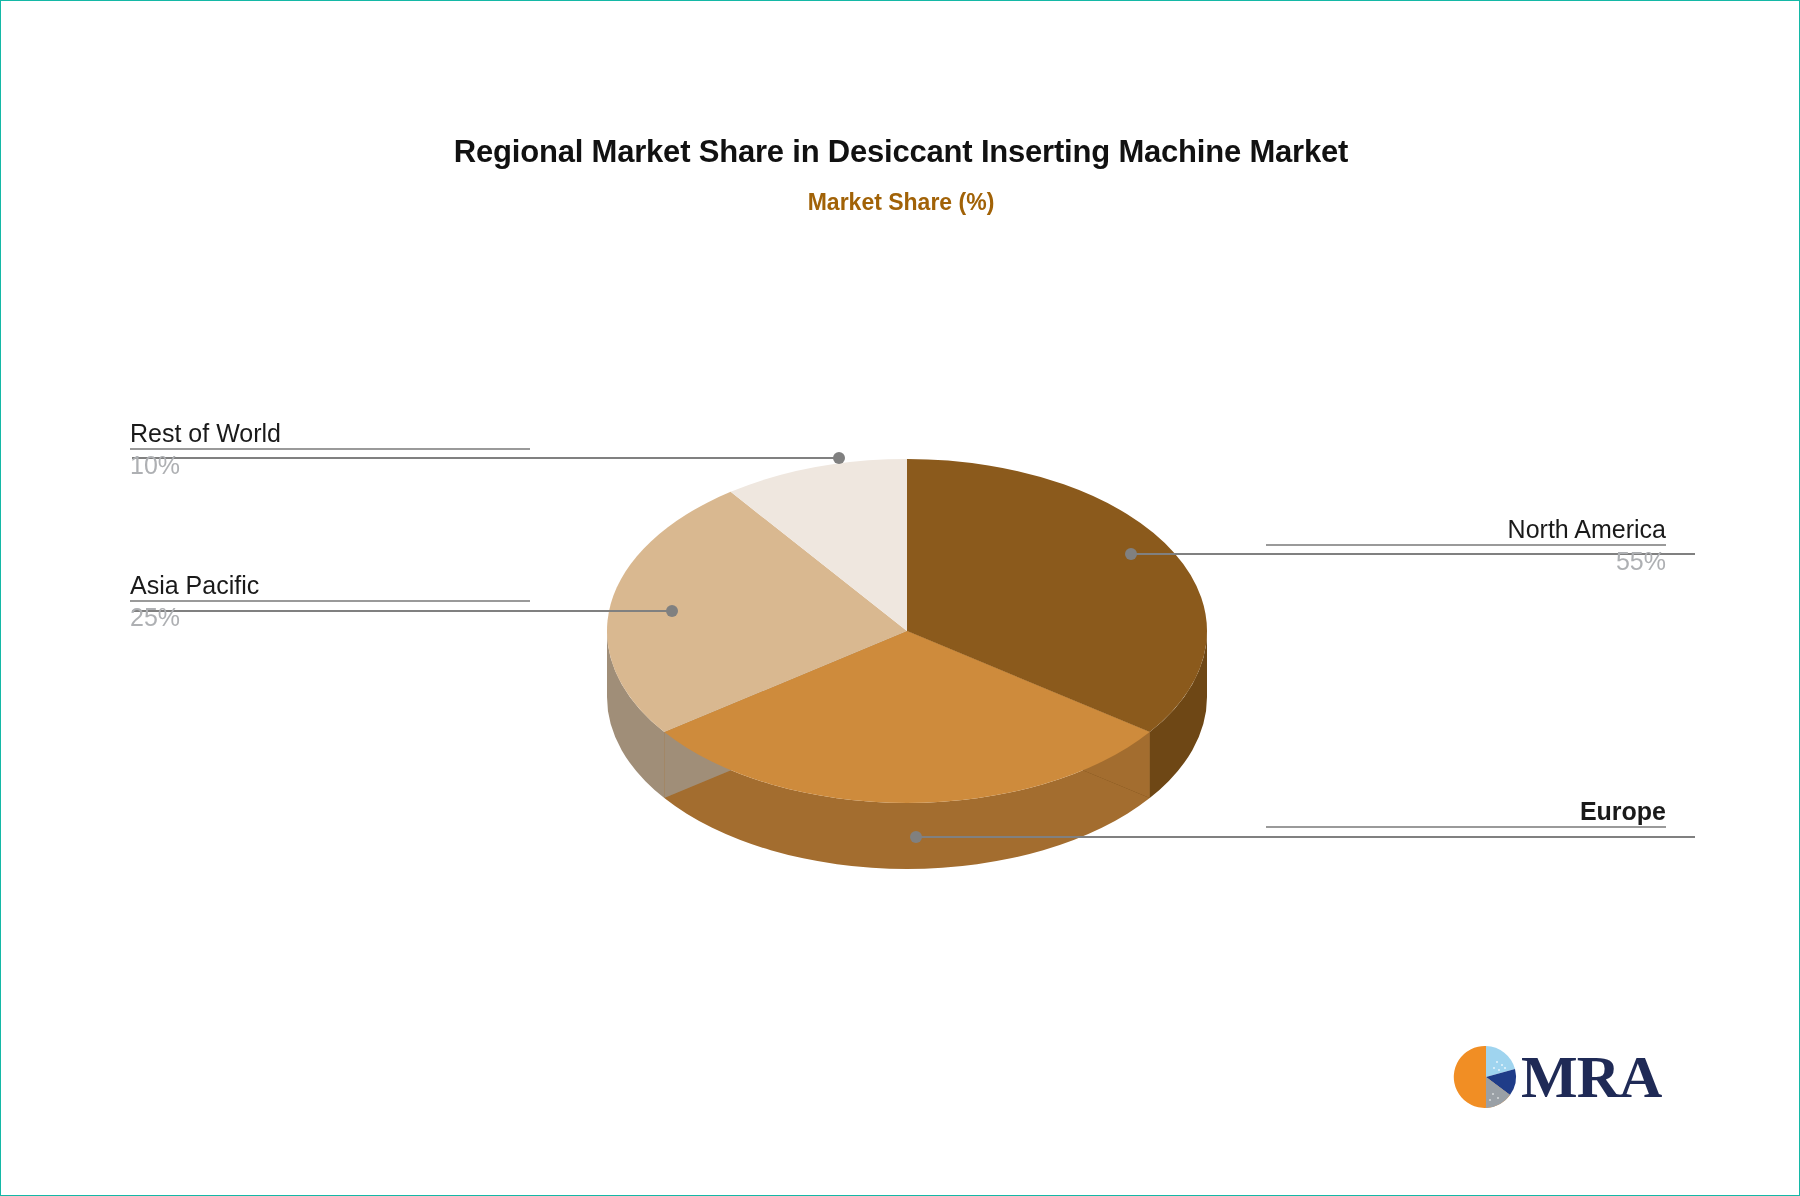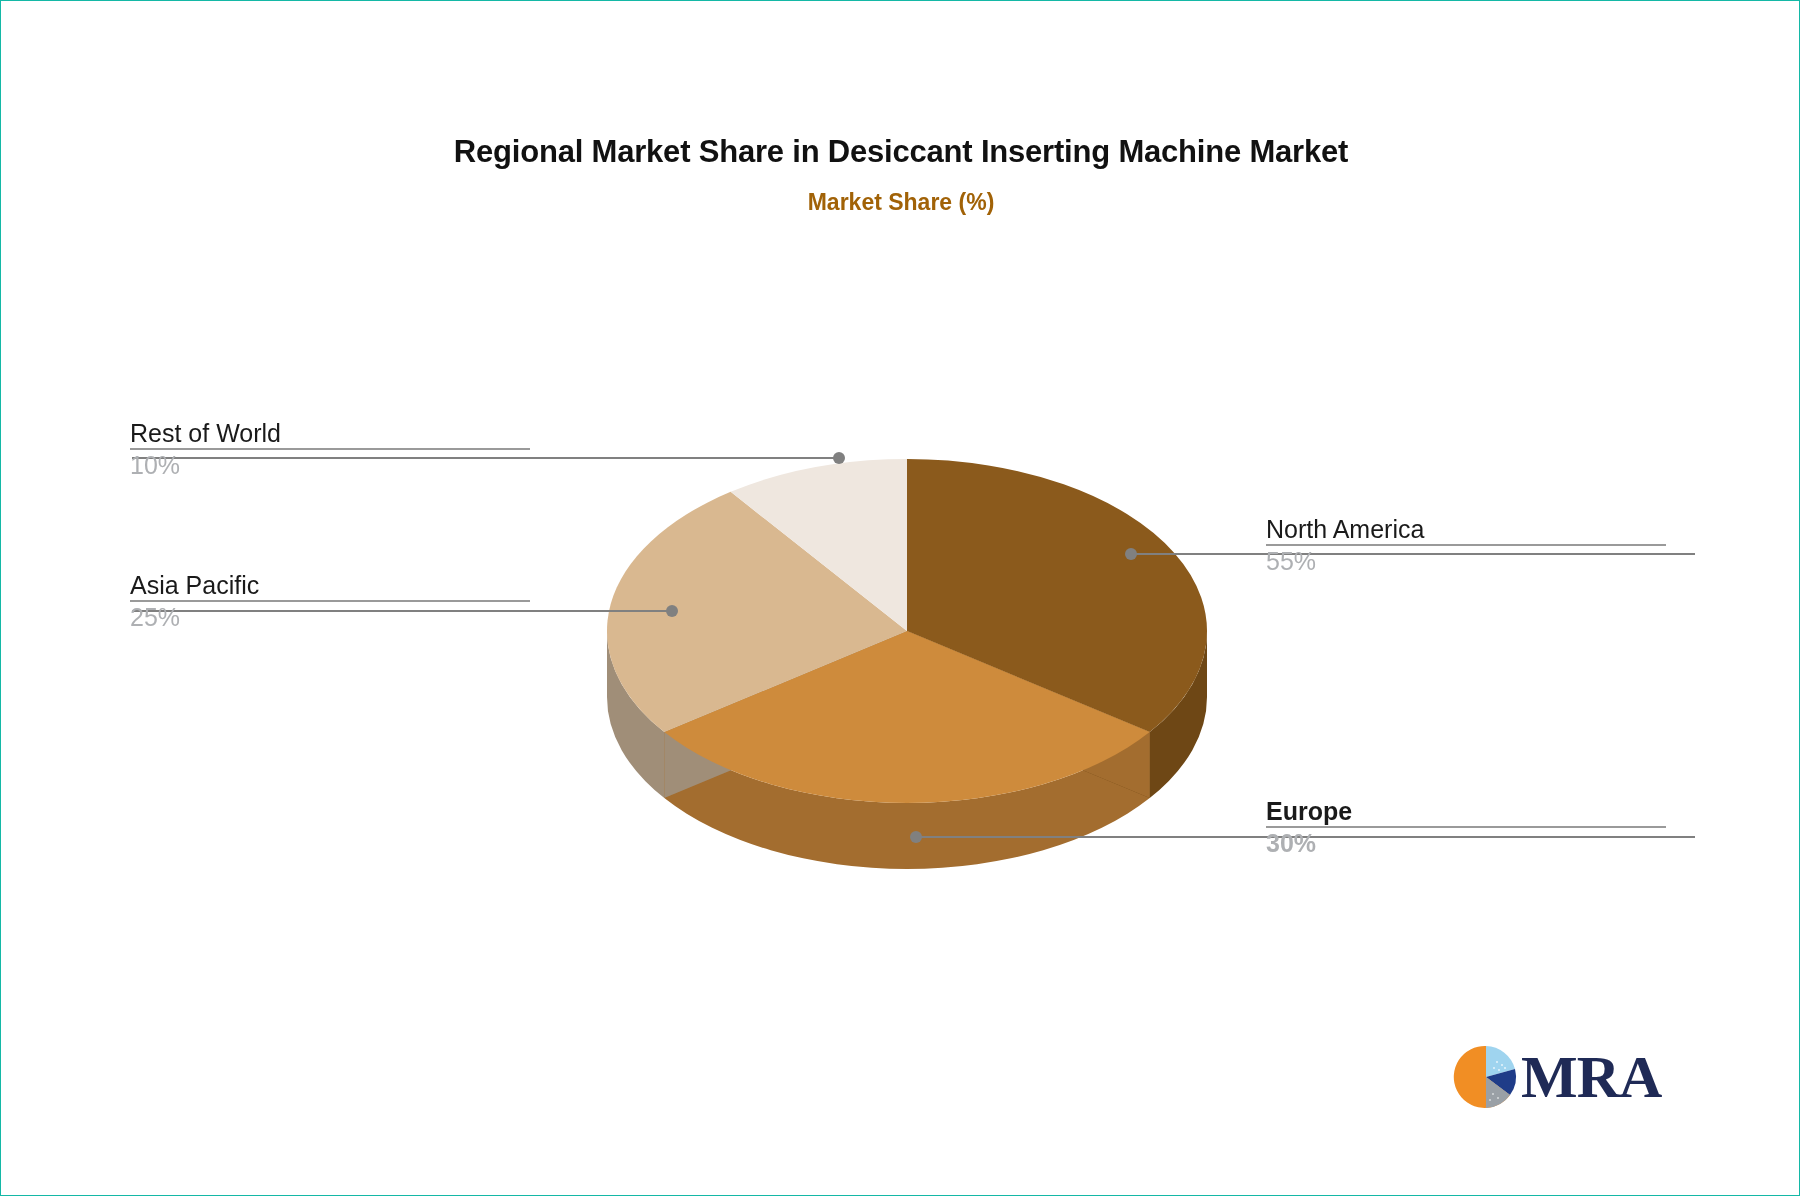--- a/index.html
+++ b/index.html
@@ -75,21 +75,21 @@
     width: 100%;
   }
   .callout .cl-value {
     font-size: 25px;
     color: #aeb0b3;
     line-height: 1.2;
     padding-top: 0;
     white-space: nowrap;
   }
   .callout.left { text-align: left; }
-  .callout.right { }
+  .callout.right { text-align: right; }
 
   #callout-rest-of-world { left: 129px; top: 417px; }
   #callout-asia-pacific  { left: 129px; top: 569px; }
   #callout-north-america { left: 1265px; top: 513px; }
   #callout-europe        { left: 1265px; top: 795px; font-weight: bold; }
 
   
   #leader-svg {
     position: absolute;
     left: 0; top: 0;
@@ -191,21 +191,20 @@
 
   <div class="callout right" id="callout-north-america">
     <div class="cl-name">North America</div>
     <div class="cl-rule"></div>
     <div class="cl-value">55%</div>
   </div>
 
   <div class="callout right" id="callout-europe">
     <div class="cl-name">Europe</div>
     <div class="cl-rule"></div>
-    <div class="cl-value">30%</div>
   </div>
 
   <div id="brand-logo">
     <svg id="brand-logo-mark" width="66" height="66" viewBox="0 0 66 66">
 
       <path d="M33 33 L33 2 A31 31 0 1 0 57 51 Z" fill="#F18E24"></path>
 
       <path d="M33 33 L33 2 A31 31 0 0 1 62 25 Z" fill="#9FD4EF"></path>
 
       <path d="M33 33 L62 25 A31 31 0 0 1 57 51 Z" fill="#1F3C88"></path>

